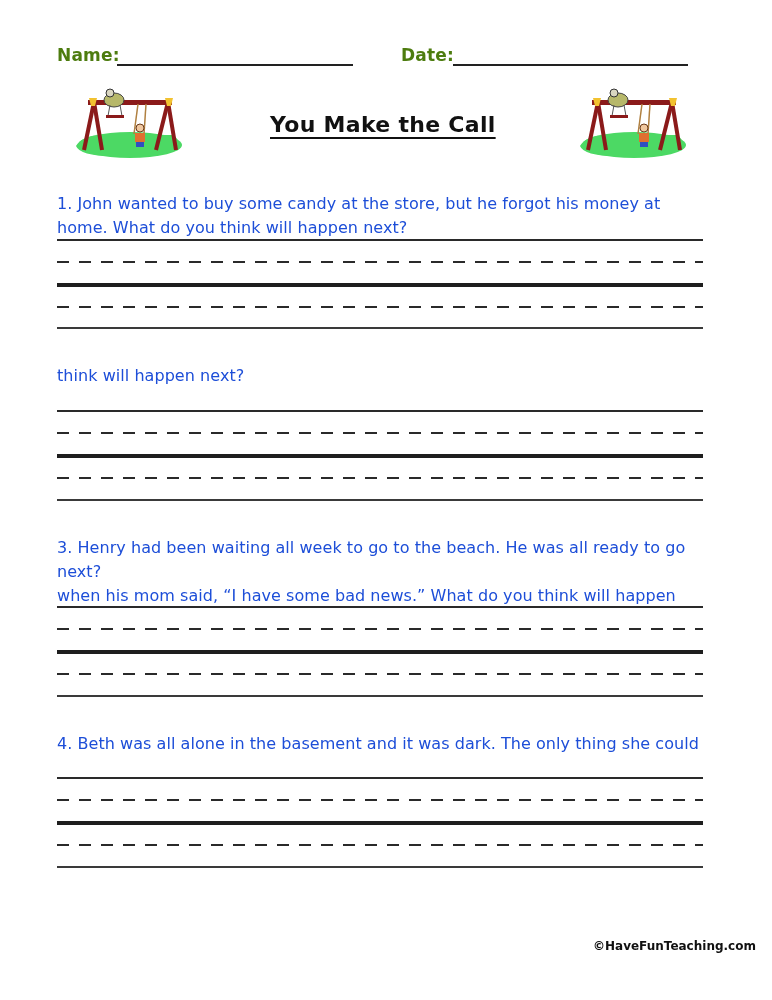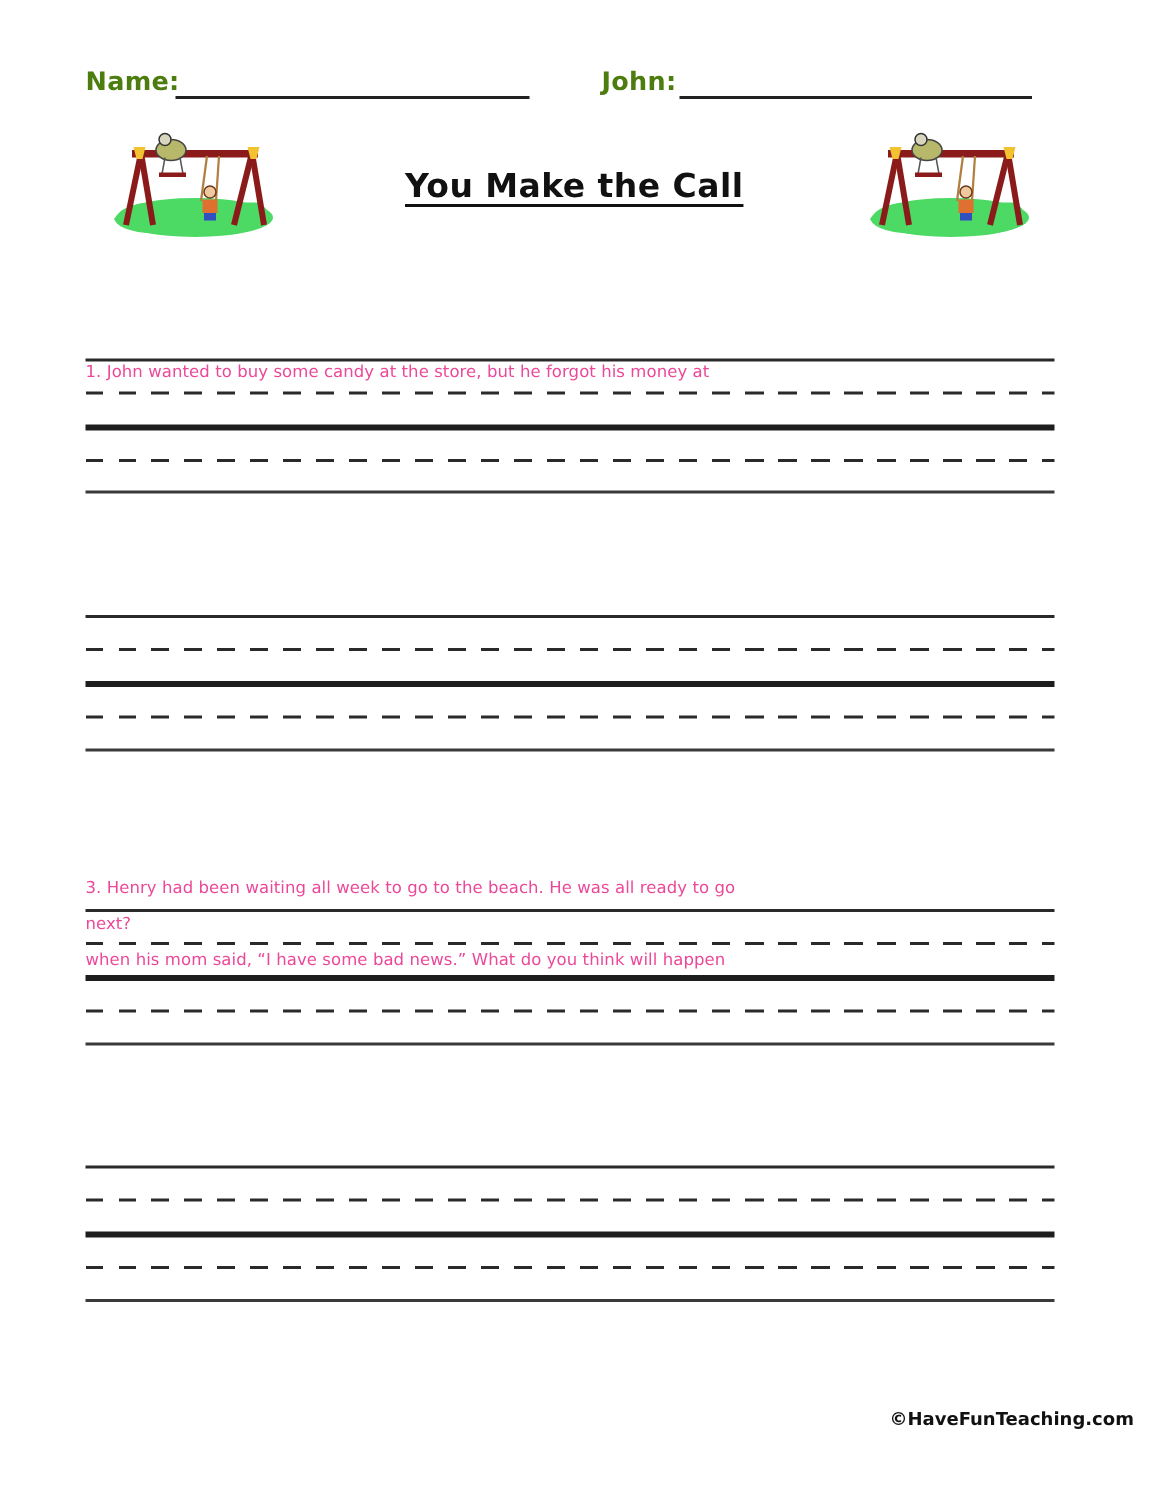--- a/index.html
+++ b/index.html
@@ -3,39 +3,39 @@
   <meta charset="utf-8">
   <style>
     html, body { margin: 0; padding: 0; background: #ffffff; }
     body { width: 772px; height: 1000px; position: relative; overflow: hidden;
            font-family: "DejaVu Sans", sans-serif; color: #111; }
     .abs { position: absolute; }
     .hdr-label { font-size: 17px; font-weight: bold; color: #4d7c0f; letter-spacing: 0.2px; }
     .hdr-line { height: 2px; background: #222; }
     .title { font-size: 22px; font-weight: bold; color: #111; text-decoration: underline;
              text-decoration-thickness: 2px; text-underline-offset: 5px; letter-spacing: 0.3px; }
-    .qtext { font-size: 11px; line-height: 24px; color: #ec4899; width: 660px; letter-spacing: 0.05px; margin-top: 44px; }
+    .qtext { font-size: 16px; line-height: 24px; color: #1d4ed8; width: 660px; letter-spacing: 0.05px; }
     .ln { position: absolute; left: 57px; width: 646px; }
     .ln-solid { height: 2px; background: #2a2a2a; }
     .ln-thick { height: 4px; background: #1e1e1e; }
     .ln-bottom { height: 2px; background: #3a3a3a; }
     .ln-dash { height: 2px;
                background: repeating-linear-gradient(to right, #2a2a2a 0 12px, transparent 12px 22px); }
     .footer { font-size: 12px; font-weight: bold; color: #111; margin-left: 32px; }
     svg { display: block; }
   </style>
 </head>
 <body>
 
 <div>
   <span class="abs hdr-label" style="left:57px; top:45px;">Name:</span>
   <div class="abs hdr-line" style="left:117px; top:64px; width:236px;"></div>
 </div>
 <div>
-  <span class="abs hdr-label" style="left:401px; top:45px;">John:</span>
+  <span class="abs hdr-label" style="left:401px; top:45px;">Date:</span>
   <div class="abs hdr-line" style="left:453px; top:64px; width:235px;"></div>
 </div>
 
 <div class="abs" style="left:72px; top:88px;">
   <svg width="110" height="72" viewBox="0 0 110 72">
     <ellipse cx="58" cy="57" rx="52" ry="13" fill="#4cd964"></ellipse>
     <path d="M4 58 Q10 48 28 47 L100 47 Q110 52 106 62 Q80 70 40 68 Q8 68 4 58Z" fill="#4cd964"></path>
     <rect x="16" y="12" width="84" height="5" fill="#8b1a1a"></rect>
     <line x1="22" y1="14" x2="12" y2="62" stroke="#8b1a1a" stroke-width="4"></line>
     <line x1="22" y1="14" x2="30" y2="62" stroke="#8b1a1a" stroke-width="4"></line>
@@ -78,32 +78,34 @@
     <line x1="74" y1="16" x2="72" y2="46" stroke="#b08040" stroke-width="1.5"></line>
     <circle cx="68" cy="40" r="4" fill="#f0c8a0" stroke="#6b3a1a" stroke-width="1"></circle>
     <rect x="63" y="45" width="10" height="9" fill="#e07030"></rect>
     <rect x="64" y="54" width="8" height="5" fill="#3050c0"></rect>
   </svg>
 </div>
 
 <div>
   <div class="abs qtext" style="left:57px; top:192px;">
     <div>1. John wanted to buy some candy at the store, but he forgot his money at</div>
+    <div>home.  What do you think will happen next?</div>
   </div>
   <div>
     <div class="ln ln-solid" style="top:239px;"></div>
     <div class="ln ln-dash" style="top:261px;"></div>
     <div class="ln ln-thick" style="top:283px;"></div>
     <div class="ln ln-dash" style="top:306px;"></div>
     <div class="ln ln-bottom" style="top:327px;"></div>
   </div>
 </div>
 
 <div>
   <div class="abs qtext" style="left:57px; top:364px;">
+    <div>think will happen next?</div>
   </div>
   <div>
     <div class="ln ln-solid" style="top:410px;"></div>
     <div class="ln ln-dash" style="top:432px;"></div>
     <div class="ln ln-thick" style="top:454px;"></div>
     <div class="ln ln-dash" style="top:477px;"></div>
     <div class="ln ln-bottom" style="top:499px;"></div>
   </div>
 </div>
 
@@ -117,20 +119,21 @@
     <div class="ln ln-solid" style="top:606px;"></div>
     <div class="ln ln-dash" style="top:628px;"></div>
     <div class="ln ln-thick" style="top:650px;"></div>
     <div class="ln ln-dash" style="top:673px;"></div>
     <div class="ln ln-bottom" style="top:695px;"></div>
   </div>
 </div>
 
 <div>
   <div class="abs qtext" style="left:57px; top:732px;">
+    <div>4. Beth was all alone in the basement and it was dark. The only thing she could</div>
   </div>
   <div>
     <div class="ln ln-solid" style="top:777px;"></div>
     <div class="ln ln-dash" style="top:799px;"></div>
     <div class="ln ln-thick" style="top:821px;"></div>
     <div class="ln ln-dash" style="top:844px;"></div>
     <div class="ln ln-bottom" style="top:866px;"></div>
   </div>
 </div>
 

